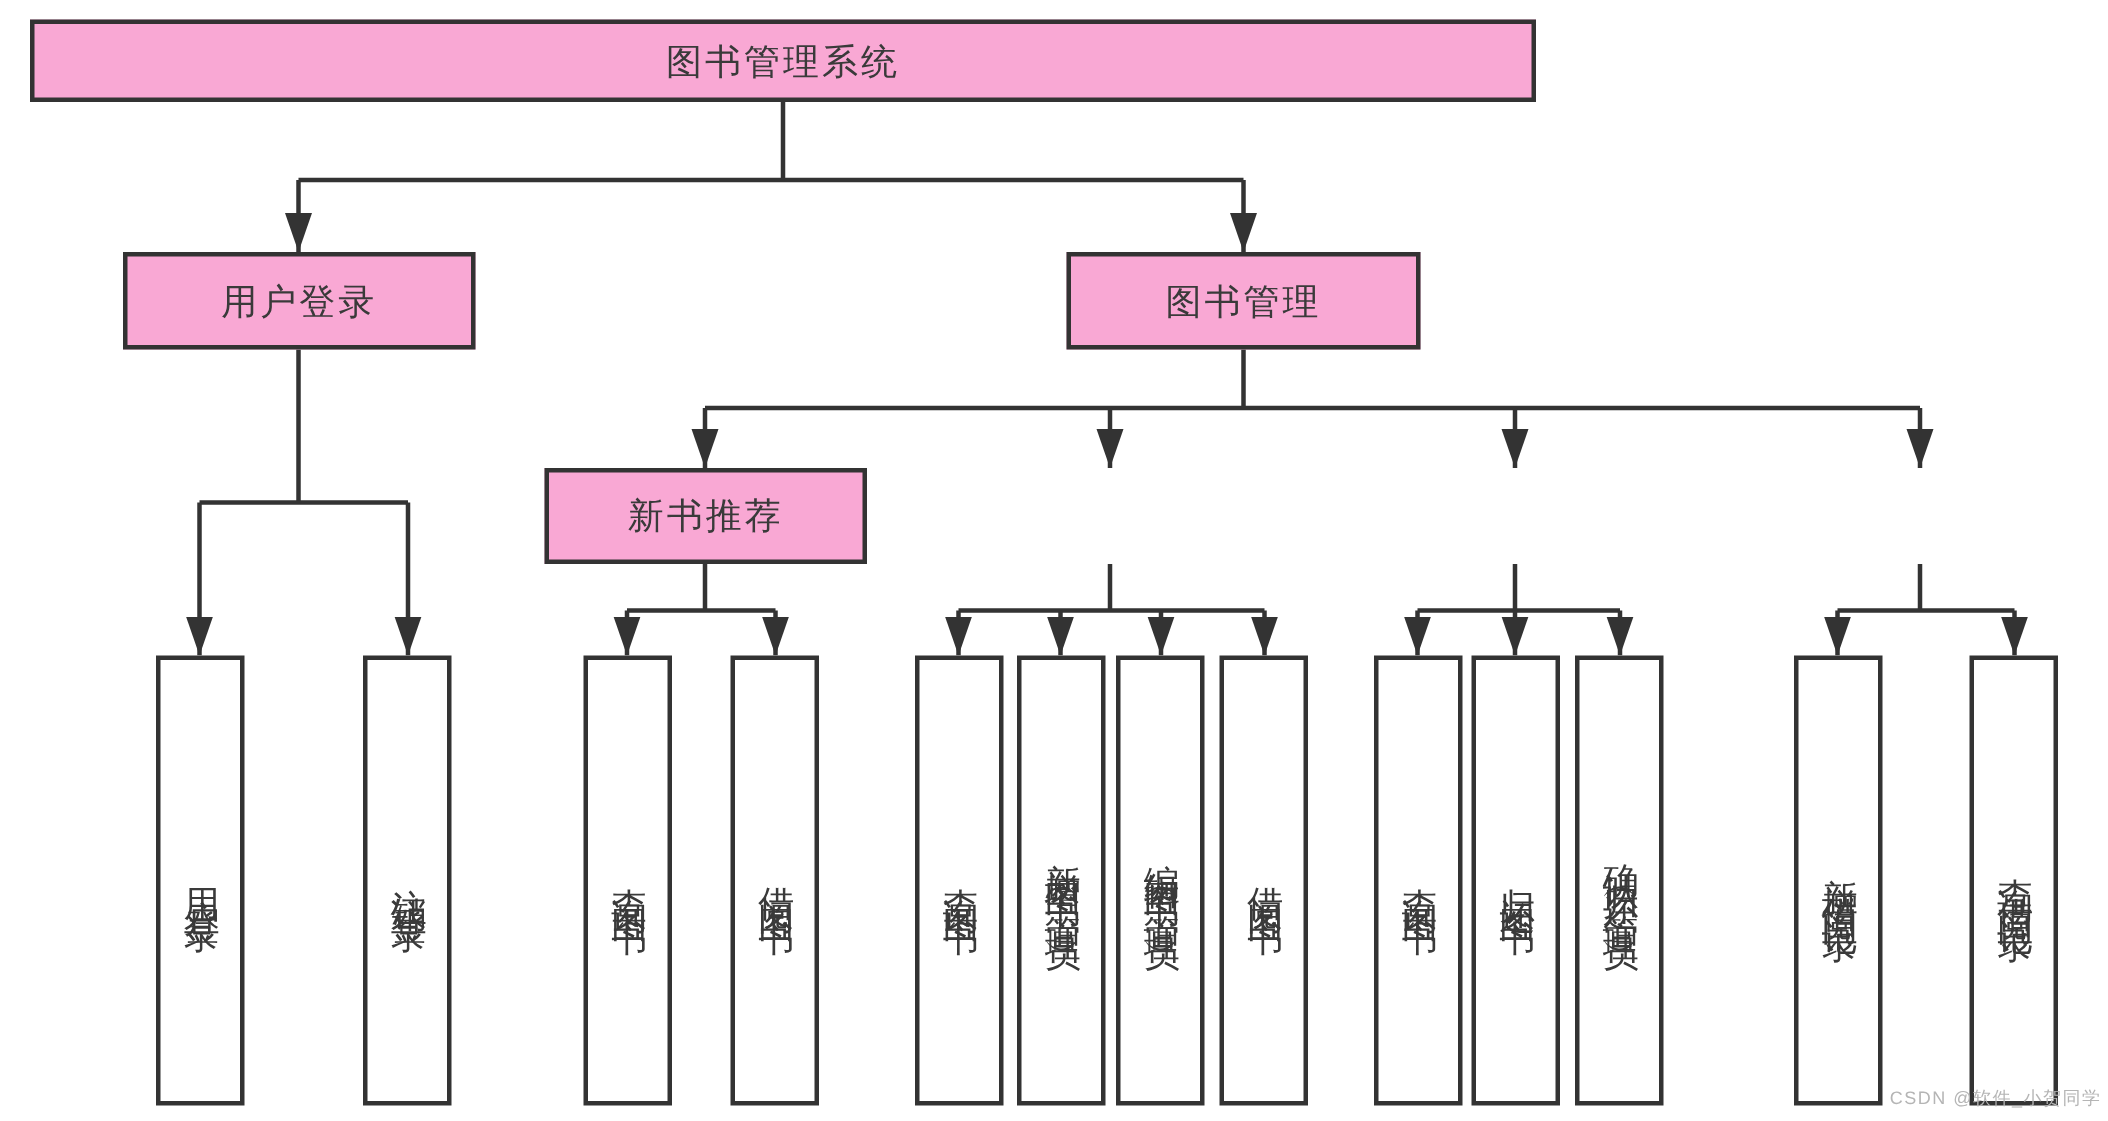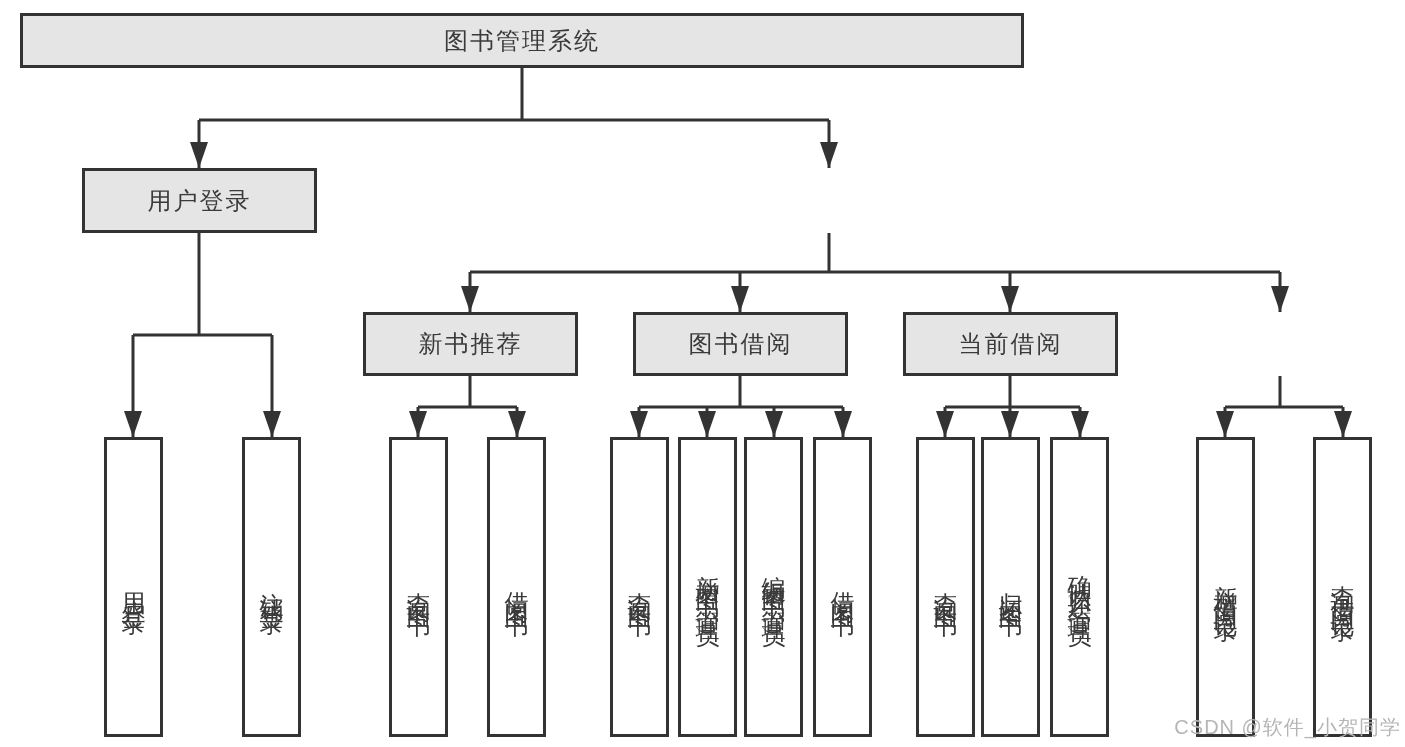--- a/index.html
+++ b/index.html
@@ -18,21 +18,21 @@
     background: #ffffff;
   }
   #wires {
     position: absolute;
     left: 0; top: 0;
     width: 1405px; height: 747px;
   }
   .node {
     position: absolute;
     box-sizing: border-box;
-    background: #e5e5e5;
+    background: #f9a8d4;
     border: 3px solid #333333;
     color: #3a3a3a;
     display: flex;
     align-items: center;
     justify-content: center;
     font-size: 24px;
     letter-spacing: 2px;
     white-space: nowrap;
   }
   .leaf {
@@ -72,21 +72,21 @@
   #lf-b4 { left: 813px; }
   #lf-c1 { left: 916px; }
   #lf-c2 { left: 981px; }
   #lf-c3 { left: 1050px; }
   #lf-r1 { left: 1196px; }
   #lf-r2 { left: 1313px; }
   #watermark {
     position: absolute;
     right: 4px;
     bottom: 6px;
-    font-size: 20px;
+    font-size: 12px;
     color: #b5b5b5;
     letter-spacing: 1px;
     z-index: 10;
   }
 </style>
 </head>
 <body>
 
 <div id="canvas">
 
@@ -129,24 +129,23 @@
 
       <path d="M1280 376 V407 M1225 407 H1343"></path>
       <line x1="1225" y1="407" x2="1225" y2="437" marker-end="url(#ah)"></line>
       <line x1="1343" y1="407" x2="1343" y2="437" marker-end="url(#ah)"></line>
     </g>
   </svg>
 
   <div class="node" id="n-root">图书管理系统</div>
 
   <div class="node" id="n-l2a">用户登录</div>
+  <div class="node" id="n-l2b">图书管理</div>
 
   <div class="node" id="n-l3a">新书推荐</div>
-  <div class="node" id="n-l3b">图书借阅</div>
-  <div class="node" id="n-l3c">当前借阅</div>
 
   <div class="leaf" id="lf-u1">
     <span class="vtext">用户登录</span>
   </div>
   <div class="leaf" id="lf-u2">
     <span class="vtext">注销登录</span>
   </div>
 
   <div class="leaf" id="lf-n1">
     <span class="vtext">查询图书</span>

